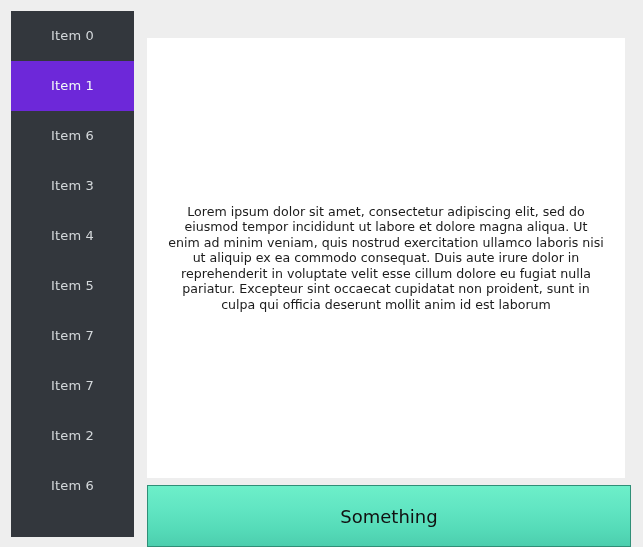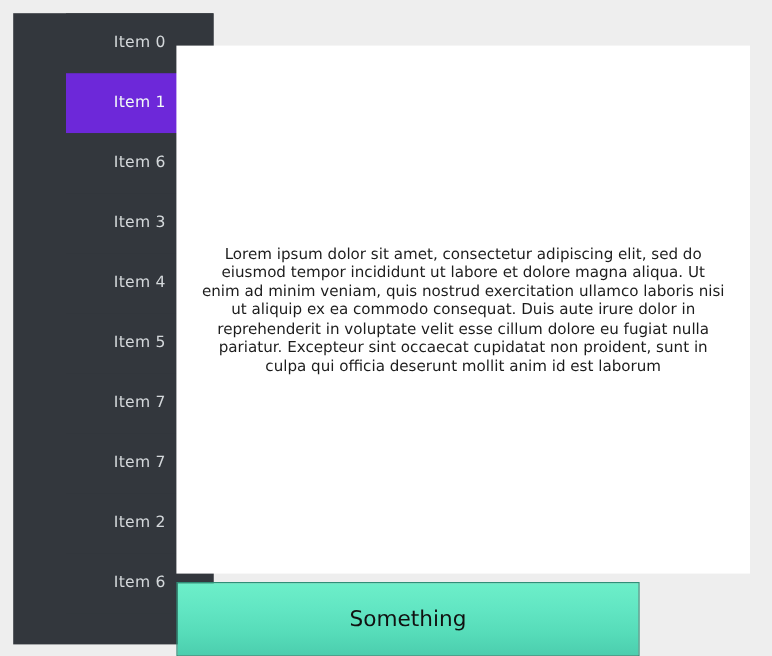--- a/index.html
+++ b/index.html
@@ -22,21 +22,20 @@
 
   
   #sidebar {
     position: absolute;
     left: 11px;
     top: 11px;
     width: 123px;
     height: 526px;
     background: #33373d;
     overflow: hidden;
-    padding-left: 44px;
   }
   .sidebar-item {
     height: 50px;
     line-height: 50px;
     text-align: center;
     color: #d4d8db;
     font-size: 13px;
     letter-spacing: 0.2px;
     cursor: pointer;
     user-select: none;
@@ -74,21 +73,21 @@
     color: #1c1c1c;
     font-size: 12.6px;
     line-height: 15.4px;
     padding: 0 4px;
   }
 
   #action-button {
     position: absolute;
     left: 0;
     top: 447px;
-    width: 386px;
+    width: 484px;
     height: 62px;
     box-sizing: border-box;
     border: 1px solid #2f8f77;
     background: linear-gradient(to bottom, #6defc9 0%, #62e6c3 35%, #56dcb9 70%, #4cceae 100%);
     color: #111111;
     font-size: 18px;
     font-family: "DejaVu Sans", "Liberation Sans", sans-serif;
     display: flex;
     align-items: center;
     justify-content: center;

